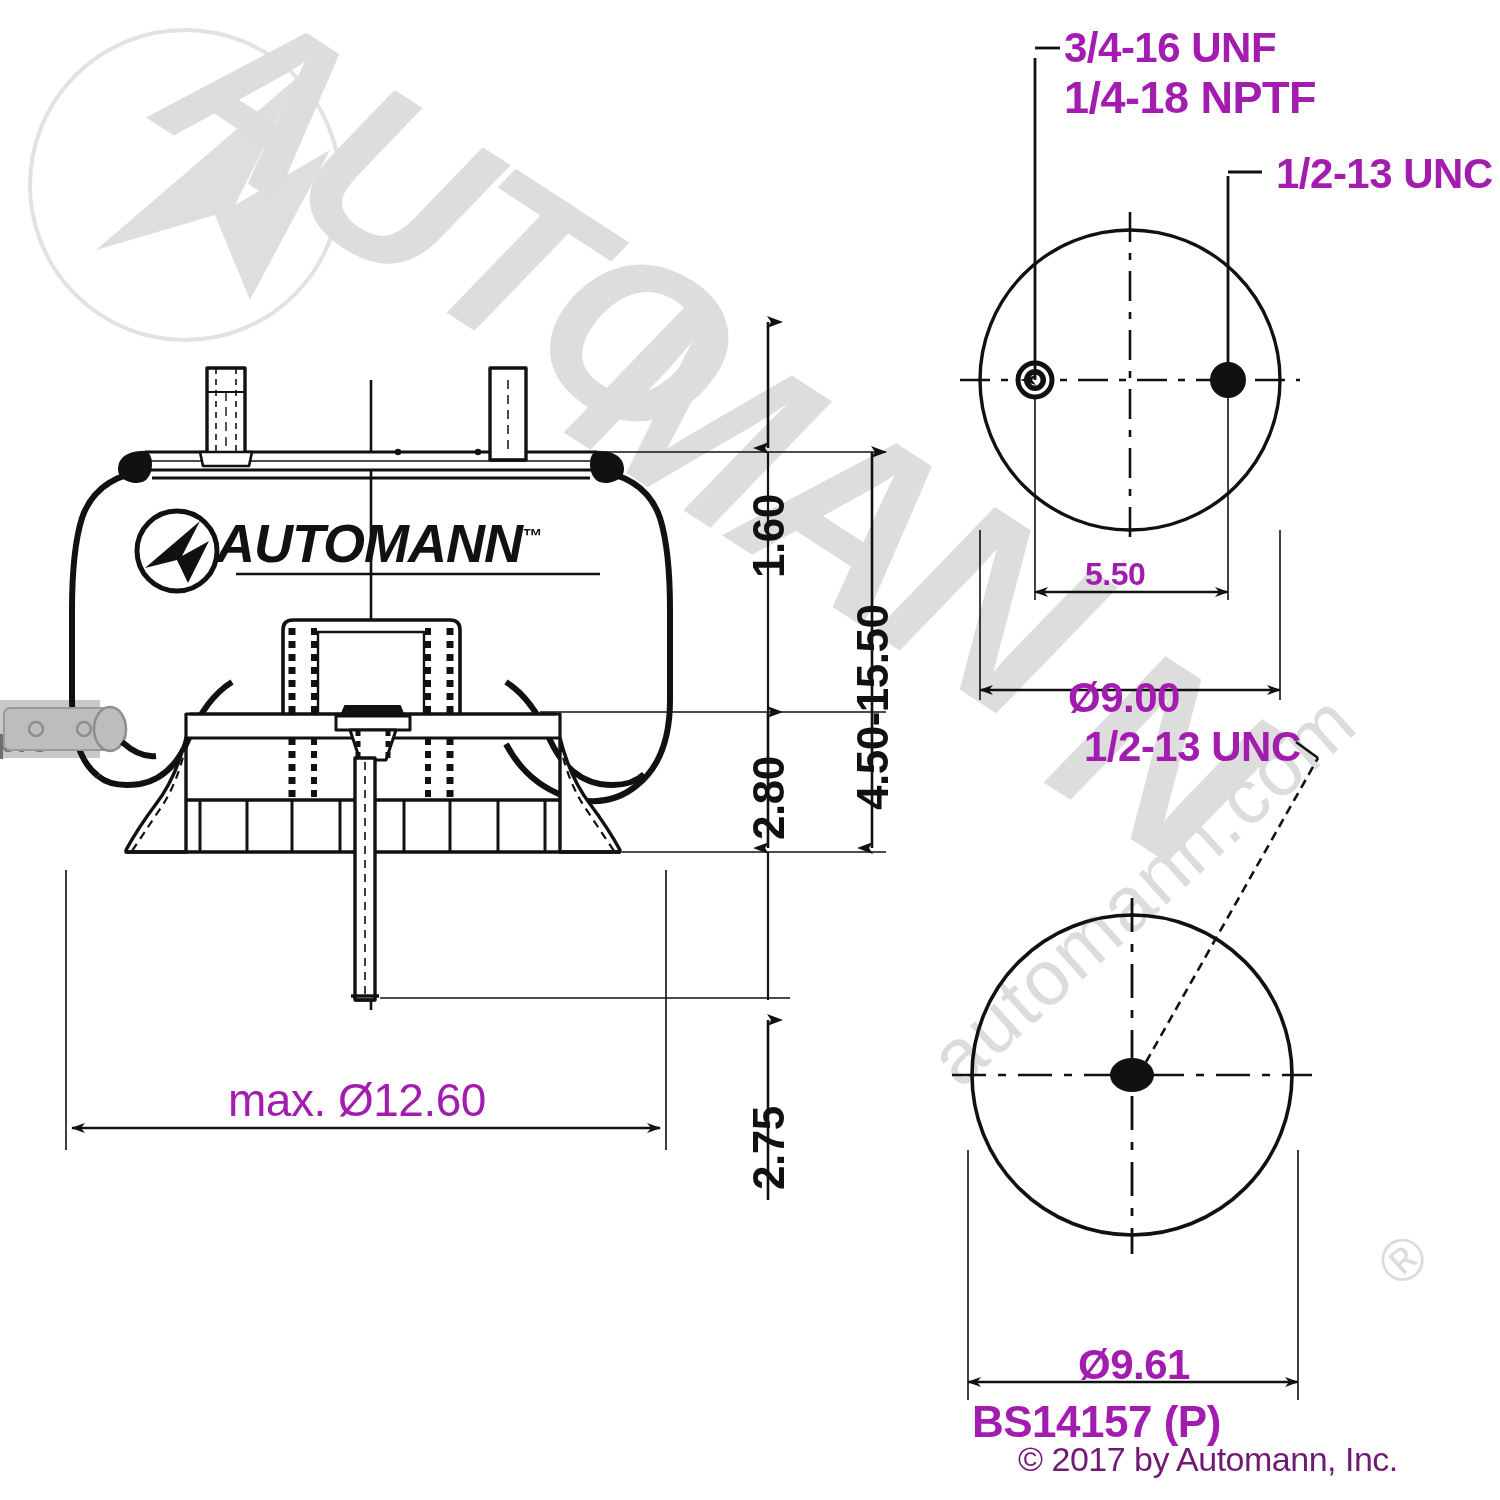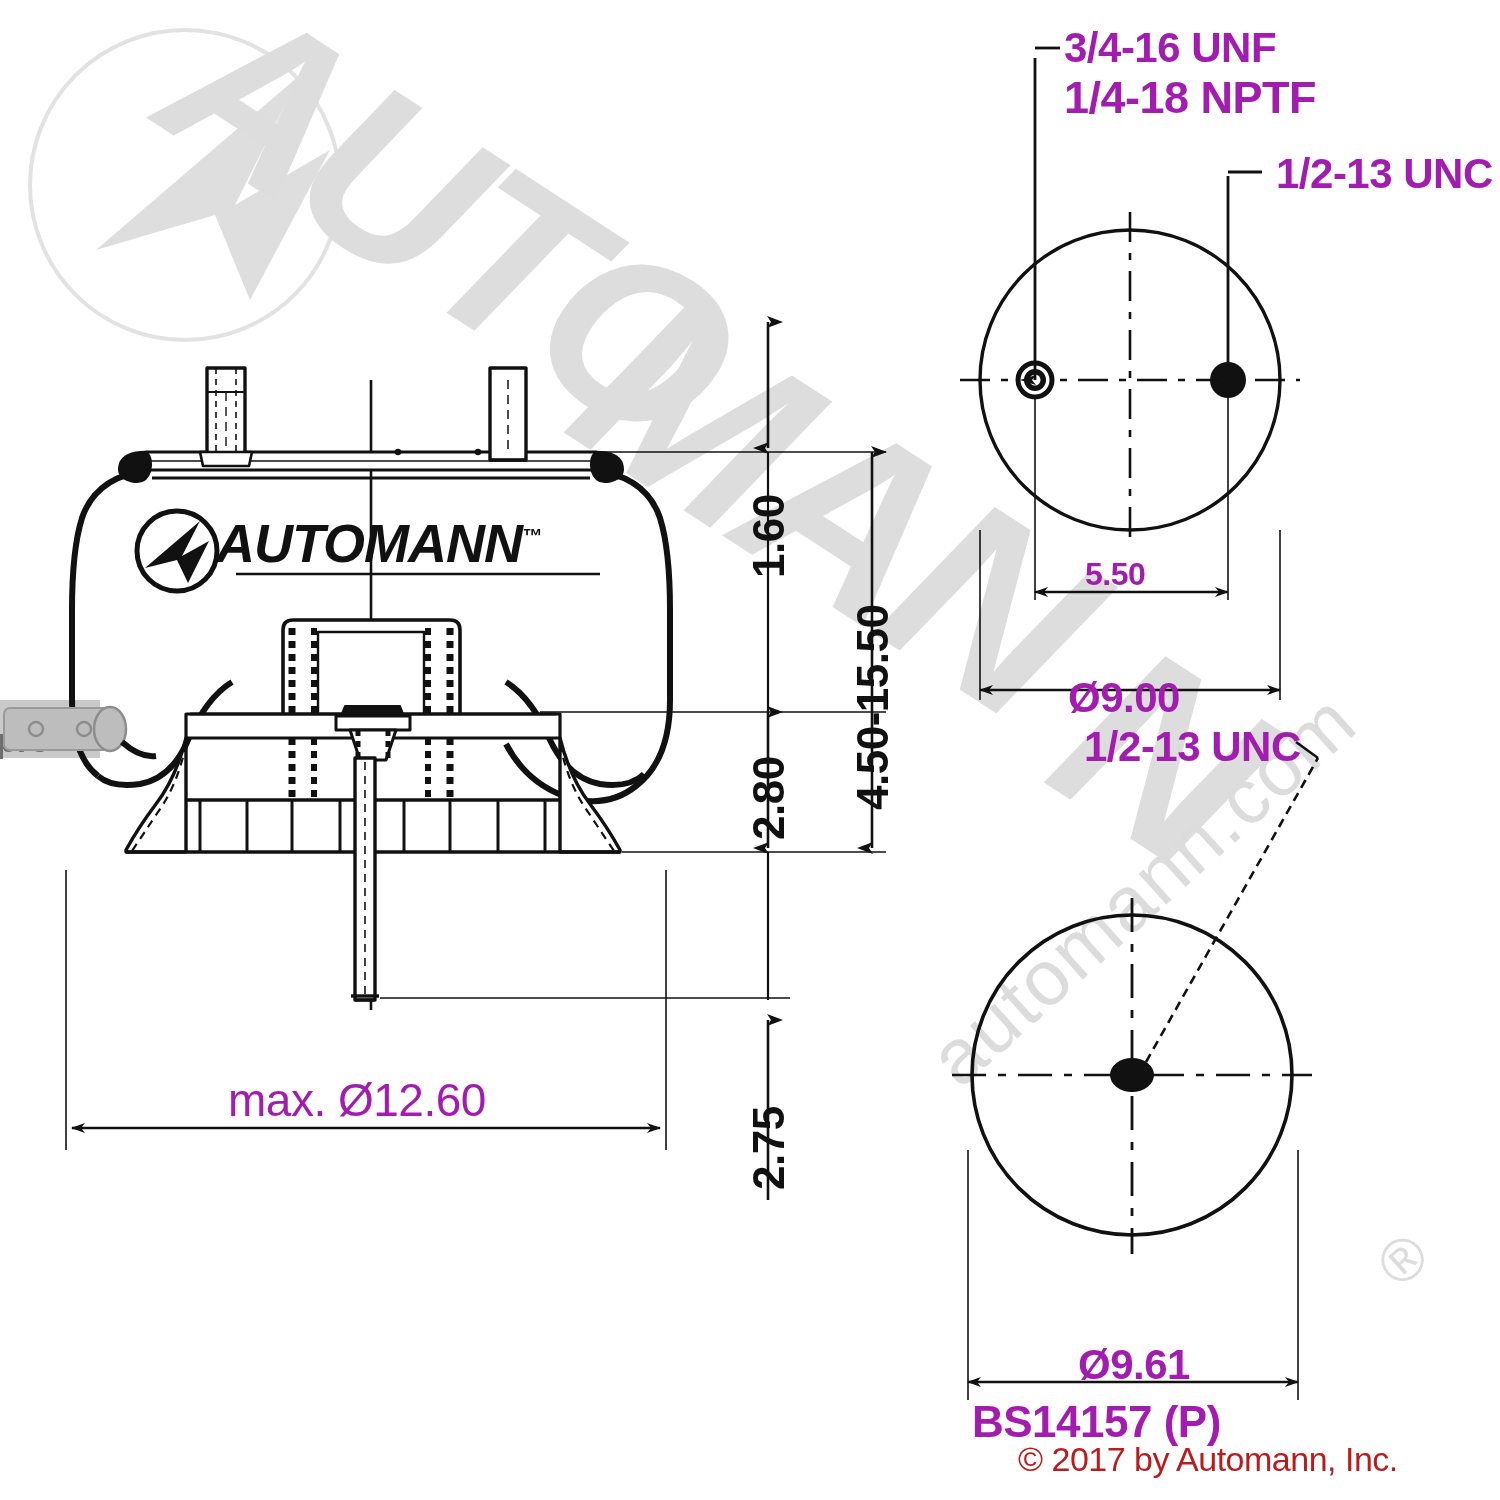--- a/index.html
+++ b/index.html
@@ -262,21 +262,21 @@
 <div class="lbl" style="left:1085px;top:556px;font-size:32px;">5.50</div>
 
 <div class="lbl" style="left:1068px;top:650px;font-size:42px;margin-top:24px;">Ø9.00</div>
 
 <div class="lbl" style="left:1084px;top:723px;font-size:42px;">1/2-13 UNC</div>
 
 <div class="lbl" style="left:1078px;top:1341px;font-size:42px;">Ø9.61</div>
 
 <div class="lbl" style="left:972px;top:1397px;font-size:44px;">BS14157 (P)</div>
 
-<div class="lbl" style="left:1018px;top:1440px;font-size:34px;font-weight:400;color:#b91c1c;">© 2017 by Automann, Inc.</div>
+<div class="lbl" style="left:1018px;top:1440px;font-size:34px;font-weight:400;color:#701a75;">© 2017 by Automann, Inc.</div>
 
 <div class="lbl" style="left:228px;top:1073px;font-size:46px;font-weight:400;">max. Ø12.60</div>
 
 <div class="vlbl" style="left:744px;top:578px;font-size:44px;">1.60</div>
 
 <div class="vlbl" style="left:848px;top:810px;font-size:44px;">4.50-15.50</div>
 
 <div class="vlbl" style="left:744px;top:840px;font-size:44px;">2.80</div>
 
 <div class="vlbl" style="left:744px;top:1190px;font-size:44px;">2.75</div>

